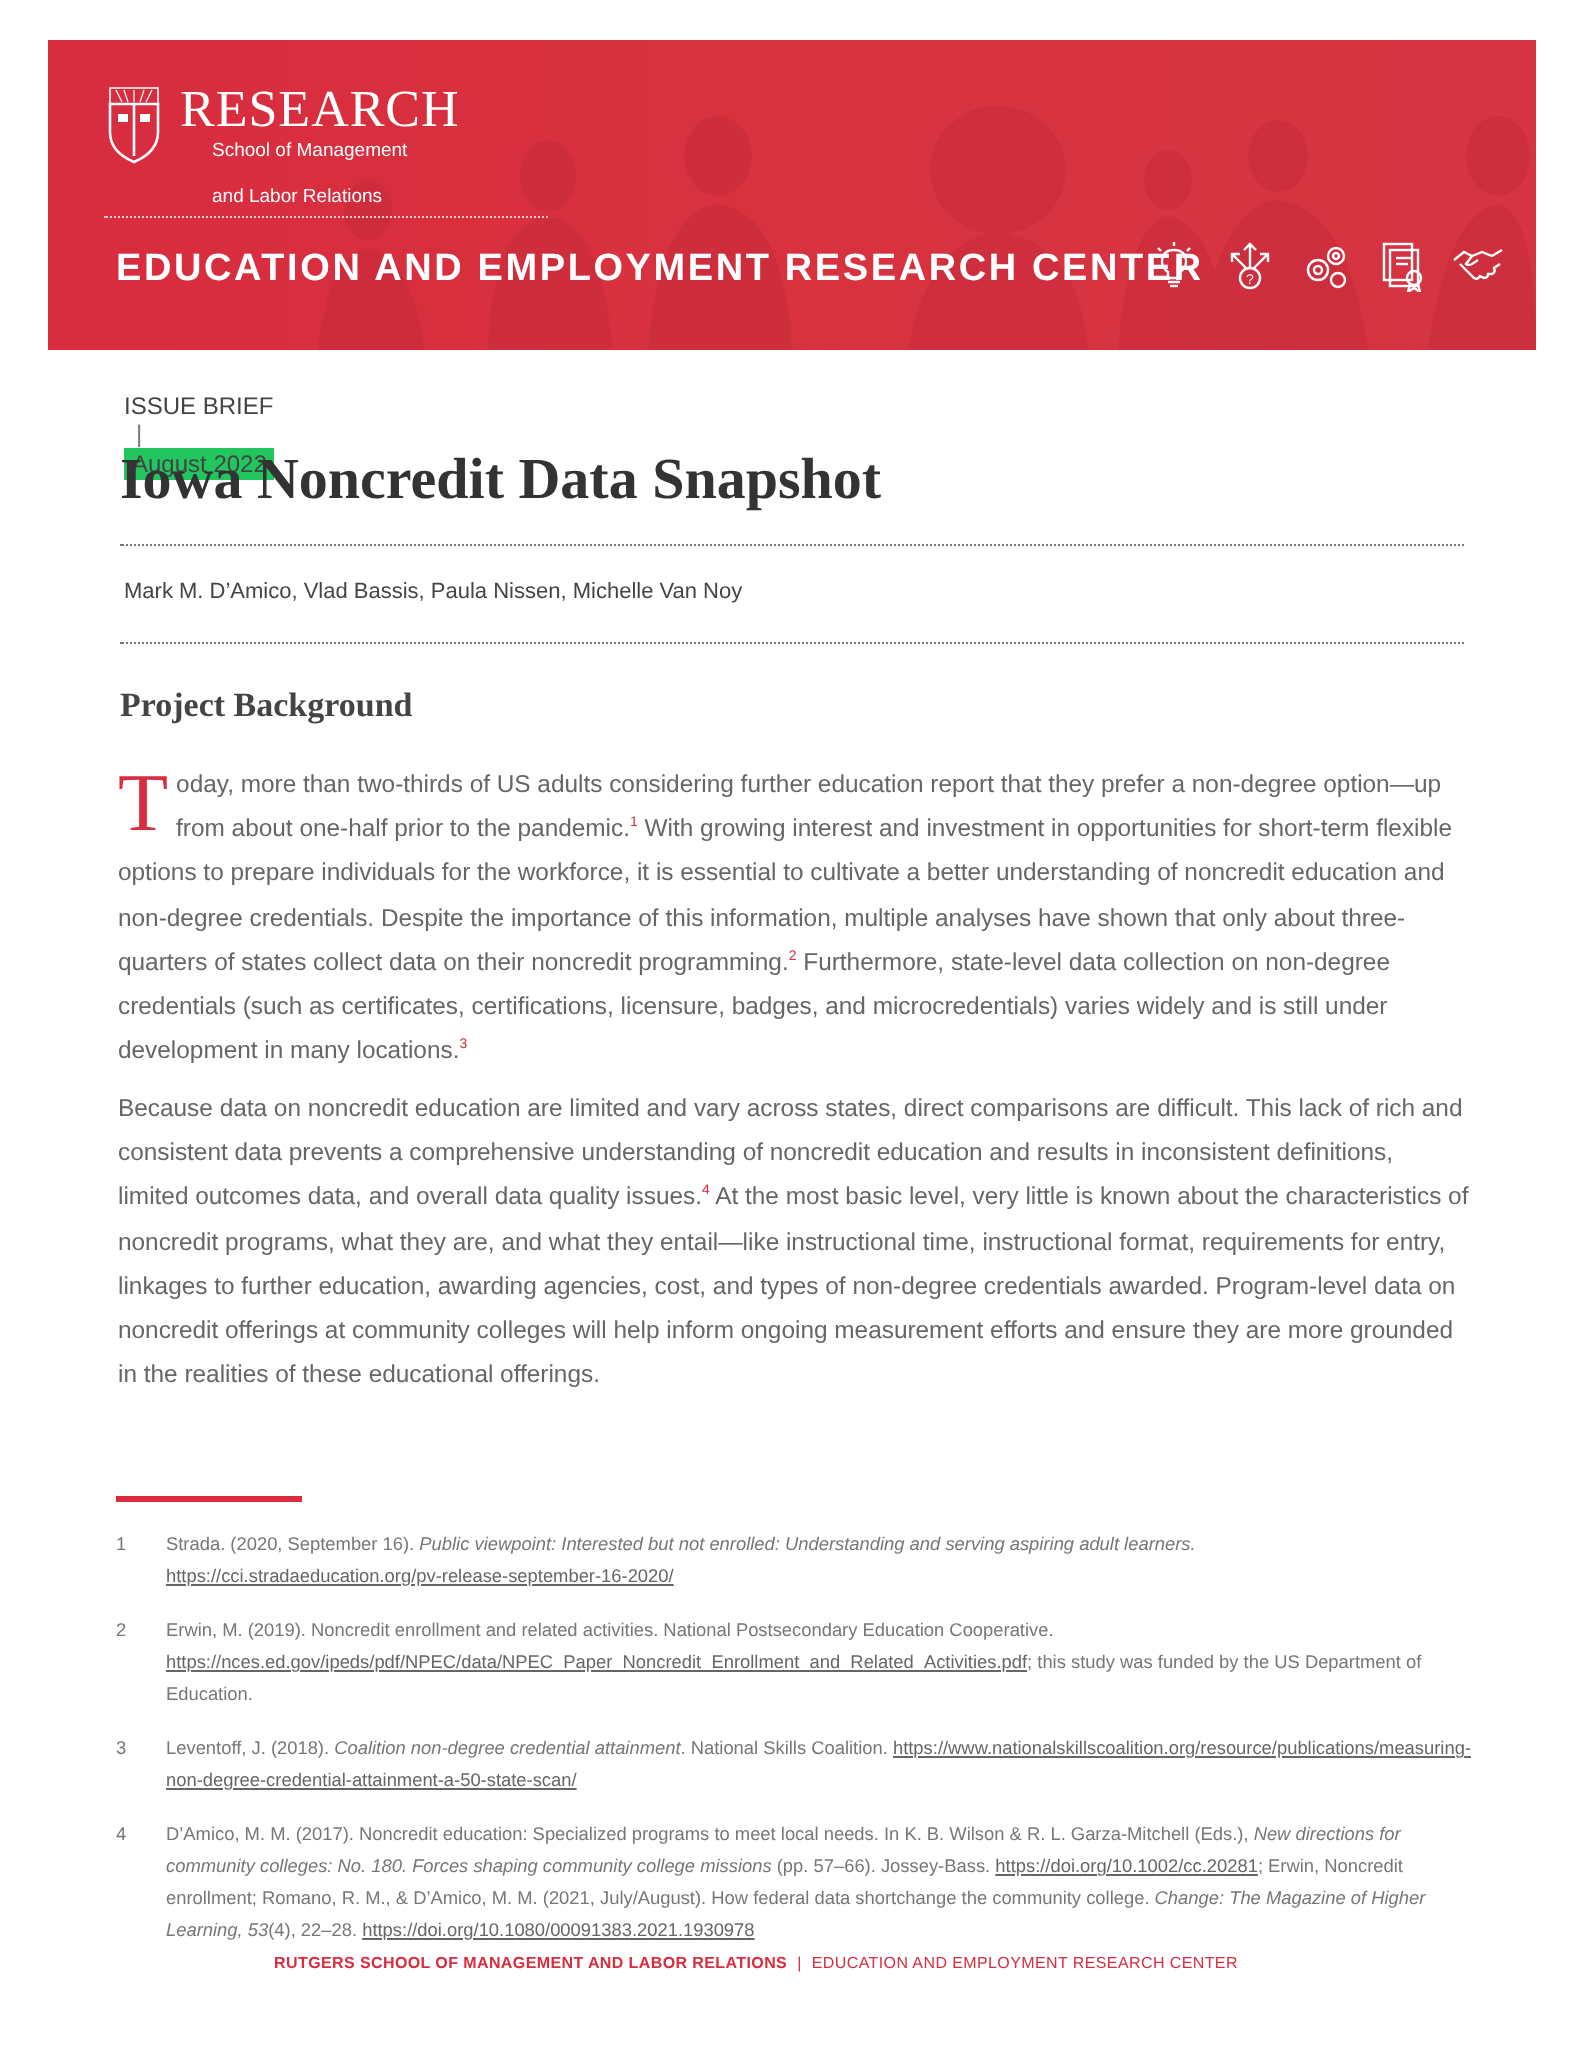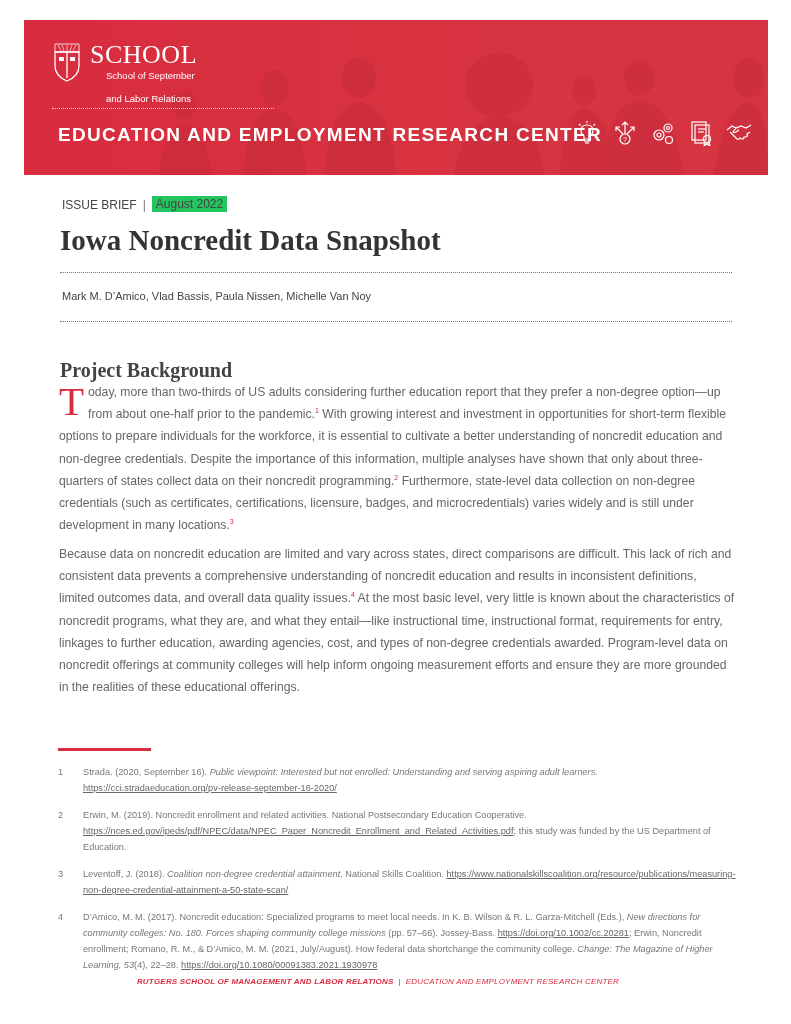--- a/index.html
+++ b/index.html
@@ -18,43 +18,43 @@
   .logo-text { margin-left: 8px; }
   .logo-word { font-family: "Liberation Serif", "DejaVu Serif", serif; color: #fff; font-size: 26px; letter-spacing: 0.5px; line-height: 26px; }
   .logo-sub { color: #fff; font-size: 9.5px; line-height: 11px; margin-left: 16px; margin-top: 2px; }
   .banner .dotline { position: absolute; left: 28px; top: 88px; width: 222px; border-top: 1px dotted rgba(255,255,255,0.75); }
   .banner .center-title { position: absolute; left: 34px; top: 104px; color: #fff; font-weight: bold; font-size: 19px; letter-spacing: 1.3px; }
   .banner .icons { position: absolute; left: 550px; top: 100px; display: flex; gap: 12px; }
   .banner .icons span { display: inline-block; width: 26px; height: 26px; }
   .banner .icons svg { width: 26px; height: 26px; }
 
   
-  .issue { position: absolute; left: 62px; top: 196px; font-size: 12px; color: #444; display: flex; align-items: flex-end; }
+  .issue { position: absolute; left: 62px; top: 196px; font-size: 12px; color: #444; display: flex; align-items: flex-start; flex-direction: column; }
   .issue .sep { margin: 0 6px; color: #777; }
   .issue .date { background: #22c55e; padding: 1px 4px; }
 
   .title { position: absolute; left: 60px; top: 224px; font-family: "Liberation Serif", "DejaVu Serif", serif; font-size: 29px; color: #333; }
   .rule { position: absolute; left: 60px; width: 672px; border-top: 1px dotted #777; }
   .authors { position: absolute; left: 62px; top: 290px; font-size: 11px; color: #444; text-align: center; }
 
-  .section-head { position: absolute; left: 60px; top: 359px; font-family: "Liberation Serif", "DejaVu Serif", serif; font-size: 20px; color: #444; }
+  .section-head { position: absolute; left: 60px; top: 343px; font-family: "Liberation Serif", "DejaVu Serif", serif; font-size: 17px; color: #444; }
 
   .para { position: absolute; left: 59px; width: 676px; font-size: 12.2px; line-height: 22.2px; color: #666; }
   .dropcap { float: left; font-family: "Liberation Serif", "DejaVu Serif", serif; color: #d82c3f; font-size: 41px; line-height: 36px; margin: 2px 4px 0 0; }
   sup.fn { color: #d82c3f; font-size: 7px; vertical-align: super; line-height: 0; }
 
   .fn-bar { position: absolute; left: 58px; top: 748px; width: 93px; height: 3px; background: #d82c3f; }
   .footnotes { position: absolute; left: 58px; top: 764px; width: 680px; }
   .fn-item { display: flex; font-size: 9.2px; line-height: 16px; color: #777; margin-bottom: 11px; }
   .fn-num { width: 25px; flex: none; }
   .fn-body { flex: 1; }
   .fn-body a { color: #666; text-decoration: underline; margin-top: 24px; }
   .fn-body i { font-style: italic; }
 
-  .footer { position: absolute; left: 0; top: 977px; width: 756px; text-align: center; font-size: 8px; letter-spacing: 0.2px; color: #d82c3f; font-style: italic; }
+  .footer { position: absolute; left: 0; top: 977px; width: 756px; text-align: center; font-size: 8px; letter-spacing: 0.2px; color: #d82c3f; }
   .footer b { font-weight: bold; }
   .footer .bar { margin: 0 5px; color: #d82c3f; }
 </style>
 </head>
 <body>
 
 <div class="banner">
   <svg class="silhouettes" viewBox="0 0 744 155" preserveAspectRatio="none">
     <g fill="#c42a3a" opacity="0.45">
       <ellipse cx="250" cy="68" rx="14" ry="18"></ellipse>
@@ -87,22 +87,22 @@
           <line x1="15" y1="3" x2="15" y2="9"></line>
         <line x1="20" y1="3" x2="18" y2="9"></line>
           <line x1="24" y1="3" x2="21" y2="9"></line>
       </g>
       <g fill="#fff">
           <rect x="7" y="15" width="5" height="4"></rect>
           <rect x="18" y="15" width="5" height="4"></rect>
         </g>
     </svg>
     <div class="logo-text">
-      <div class="logo-word">SCHOOL</div>
-      <div class="logo-sub">School of September</div>
+      <div class="logo-word">RESEARCH</div>
+      <div class="logo-sub">School of Management</div>
       <div class="logo-sub" style="margin-top:12px">and Labor Relations</div>
     </div>
   </div>
   <div class="dotline"></div>
   <div class="center-title">EDUCATION AND EMPLOYMENT RESEARCH CENTER</div>
 
   <div class="icons">
     <span>
       <svg viewBox="0 0 26 26" fill="none" stroke="#fff" stroke-width="1.2">
         <path d="M13 5 Q7 5 7 11 Q7 14 10 16 L10 19 L16 19 L16 16 Q19 14 19 11 Q19 5 13 5Z"></path>

